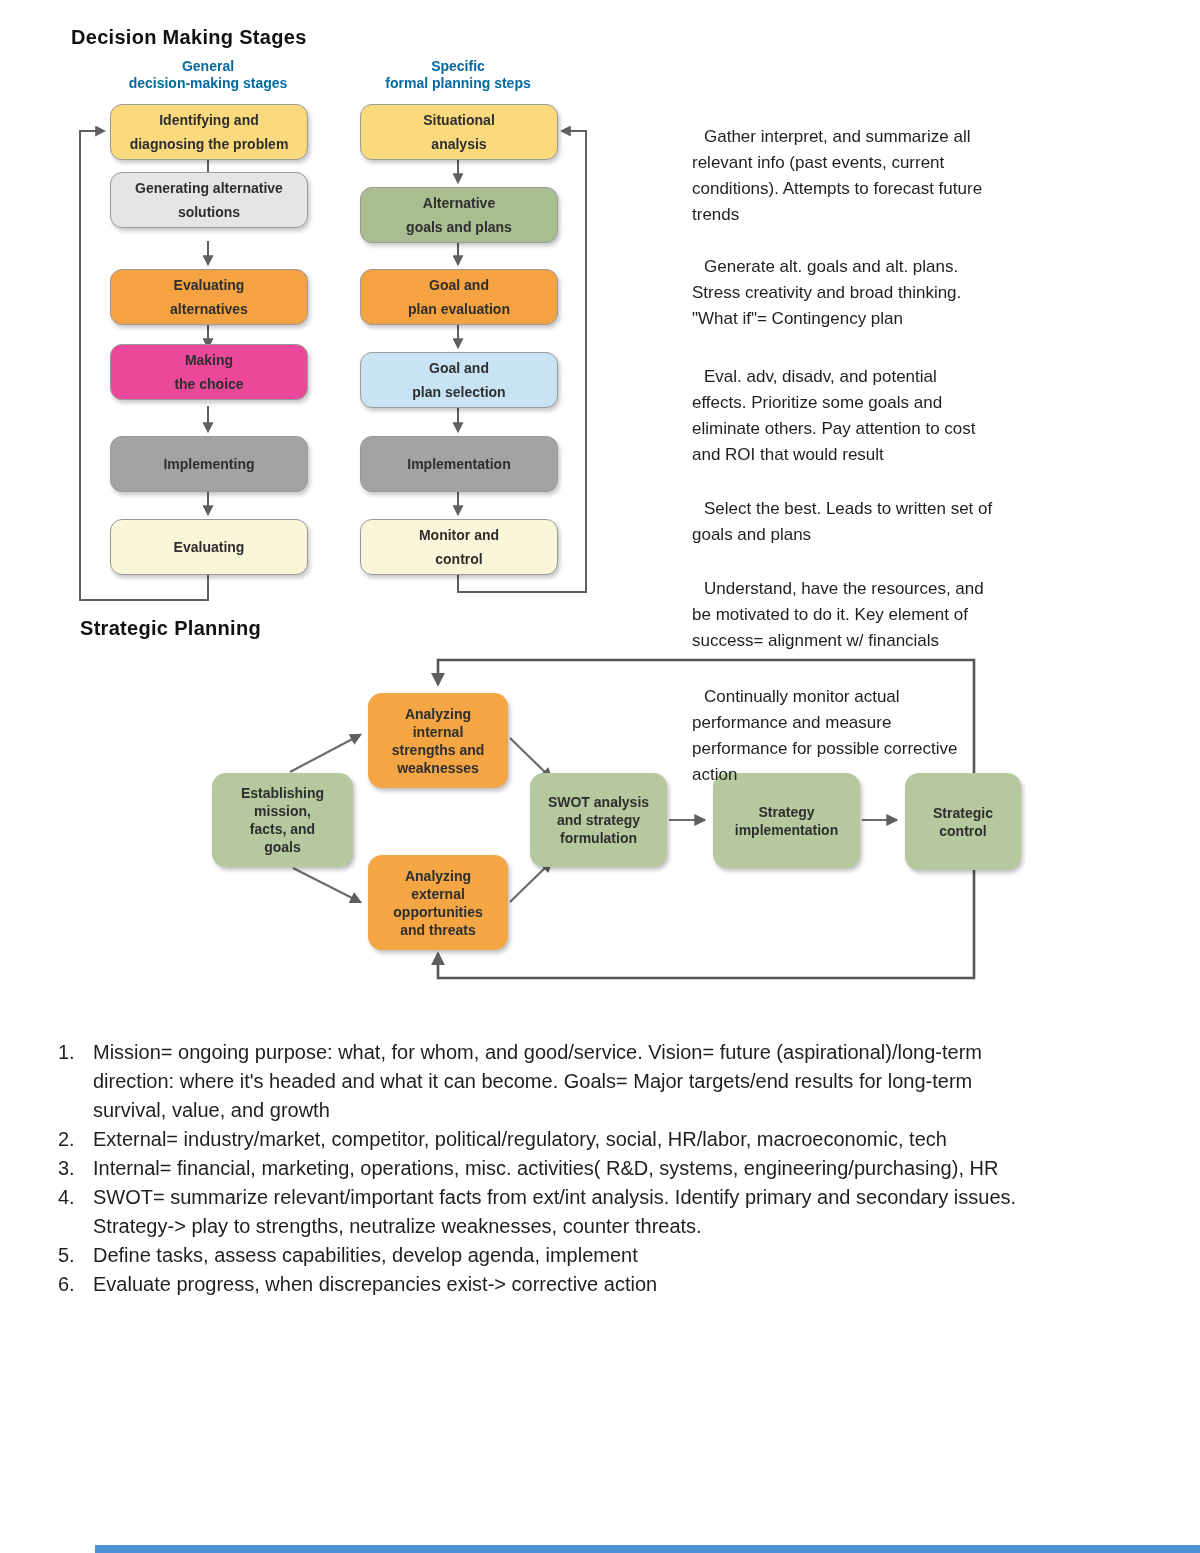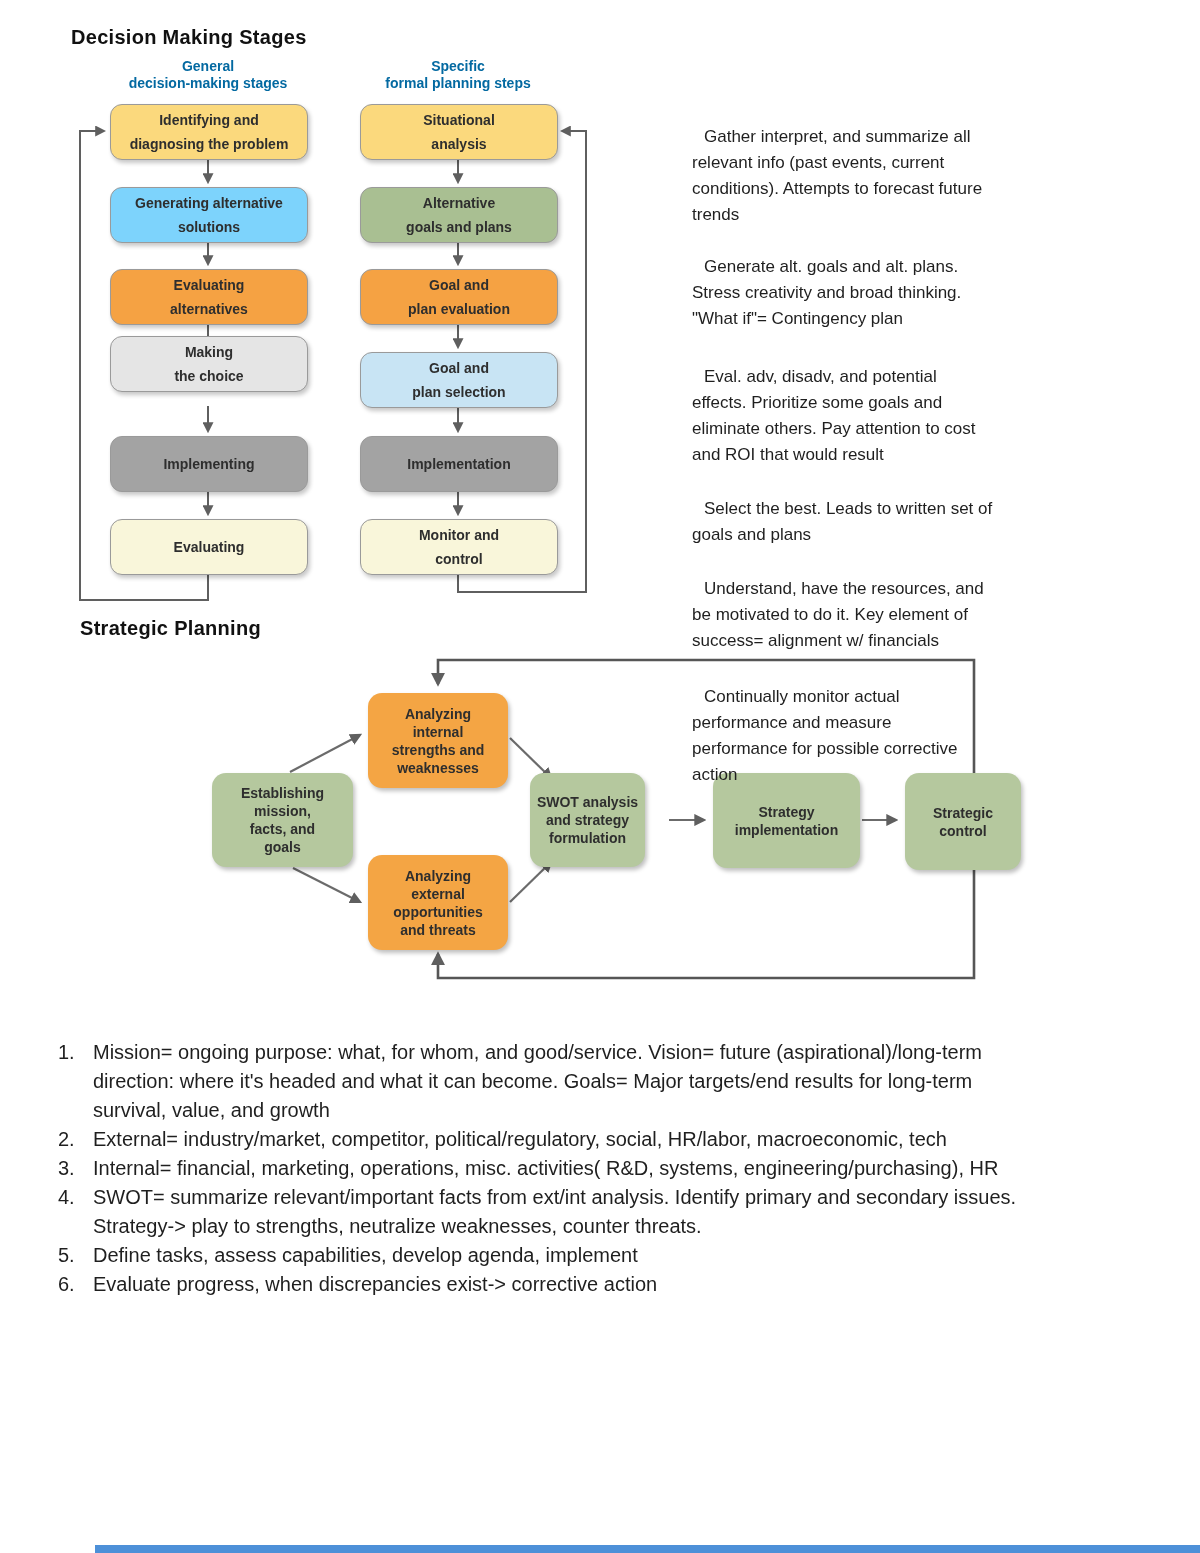--- a/index.html
+++ b/index.html
@@ -93,25 +93,25 @@
 
   <h1 class="doc-title">Decision Making Stages</h1>
 
   <div class="col-header" style="left:108px">General
 decision-making stages</div>
   <div class="col-header" style="left:358px">Specific
 formal planning steps</div>
 
   <div class="fbox" style="left: 110px; top: 104px; background-color: rgb(251, 217, 125);">Identifying and
 diagnosing the problem</div>
-  <div class="fbox" style="left: 110px; top: 187px; background-color: #7dd3fc;">Generating alternative
+  <div class="fbox" style="left: 110px; top: 172px; background-color: #e5e5e5;">Generating alternative
 solutions</div>
   <div class="fbox" style="left: 110px; top: 269px; background-color: rgb(245, 162, 67);">Evaluating
 alternatives</div>
-  <div class="fbox" style="left: 110px; top: 336px; background-color: #e5e5e5;">Making
+  <div class="fbox" style="left: 110px; top: 344px; background-color: #ec4899;">Making
 the choice</div>
   <div class="fbox" style="left: 110px; top: 436px; background-color: rgb(163, 163, 163);">Implementing</div>
   <div class="fbox" style="left: 110px; top: 519px; background-color: rgb(249, 246, 218);">Evaluating</div>
 
   <div class="fbox" style="left: 360px; top: 104px; background-color: rgb(251, 217, 125);">Situational
 analysis</div>
   <div class="fbox" style="left: 360px; top: 187px; background-color: rgb(169, 191, 146);">Alternative
 goals and plans</div>
   <div class="fbox" style="left: 360px; top: 269px; background-color: rgb(245, 162, 67);">Goal and
 plan evaluation</div>
@@ -128,21 +128,21 @@
 facts, and
 goals</div>
   <div class="sbox" style="left: 368px; top: 693px; width: 140px; height: 95px; background-color: rgb(244, 165, 68);">Analyzing
 internal
 strengths and
 weaknesses</div>
   <div class="sbox" style="left: 368px; top: 855px; width: 140px; height: 95px; background-color: rgb(244, 165, 68);">Analyzing
 external
 opportunities
 and threats</div>
-  <div class="sbox" style="left: 530px; top: 773px; width: 115px; height: 94px; background-color: rgb(181, 200, 158);">SWOT analysis
+  <div class="sbox" style="left: 530px; top: 773px; width: 137px; height: 94px; background-color: rgb(181, 200, 158);">SWOT analysis
 and strategy
 formulation</div>
   <div class="sbox" style="left: 713px; top: 773px; width: 147px; height: 95px; background-color: rgb(181, 200, 158);">Strategy
 implementation</div>
   <div class="sbox" style="left: 905px; top: 773px; width: 116px; height: 97px; background-color: rgb(181, 200, 158);">Strategic
 control</div>
 
   <div class="annot" style="top:124px">Gather interpret, and summarize all
 relevant info (past events, current
 conditions). Attempts to forecast future

